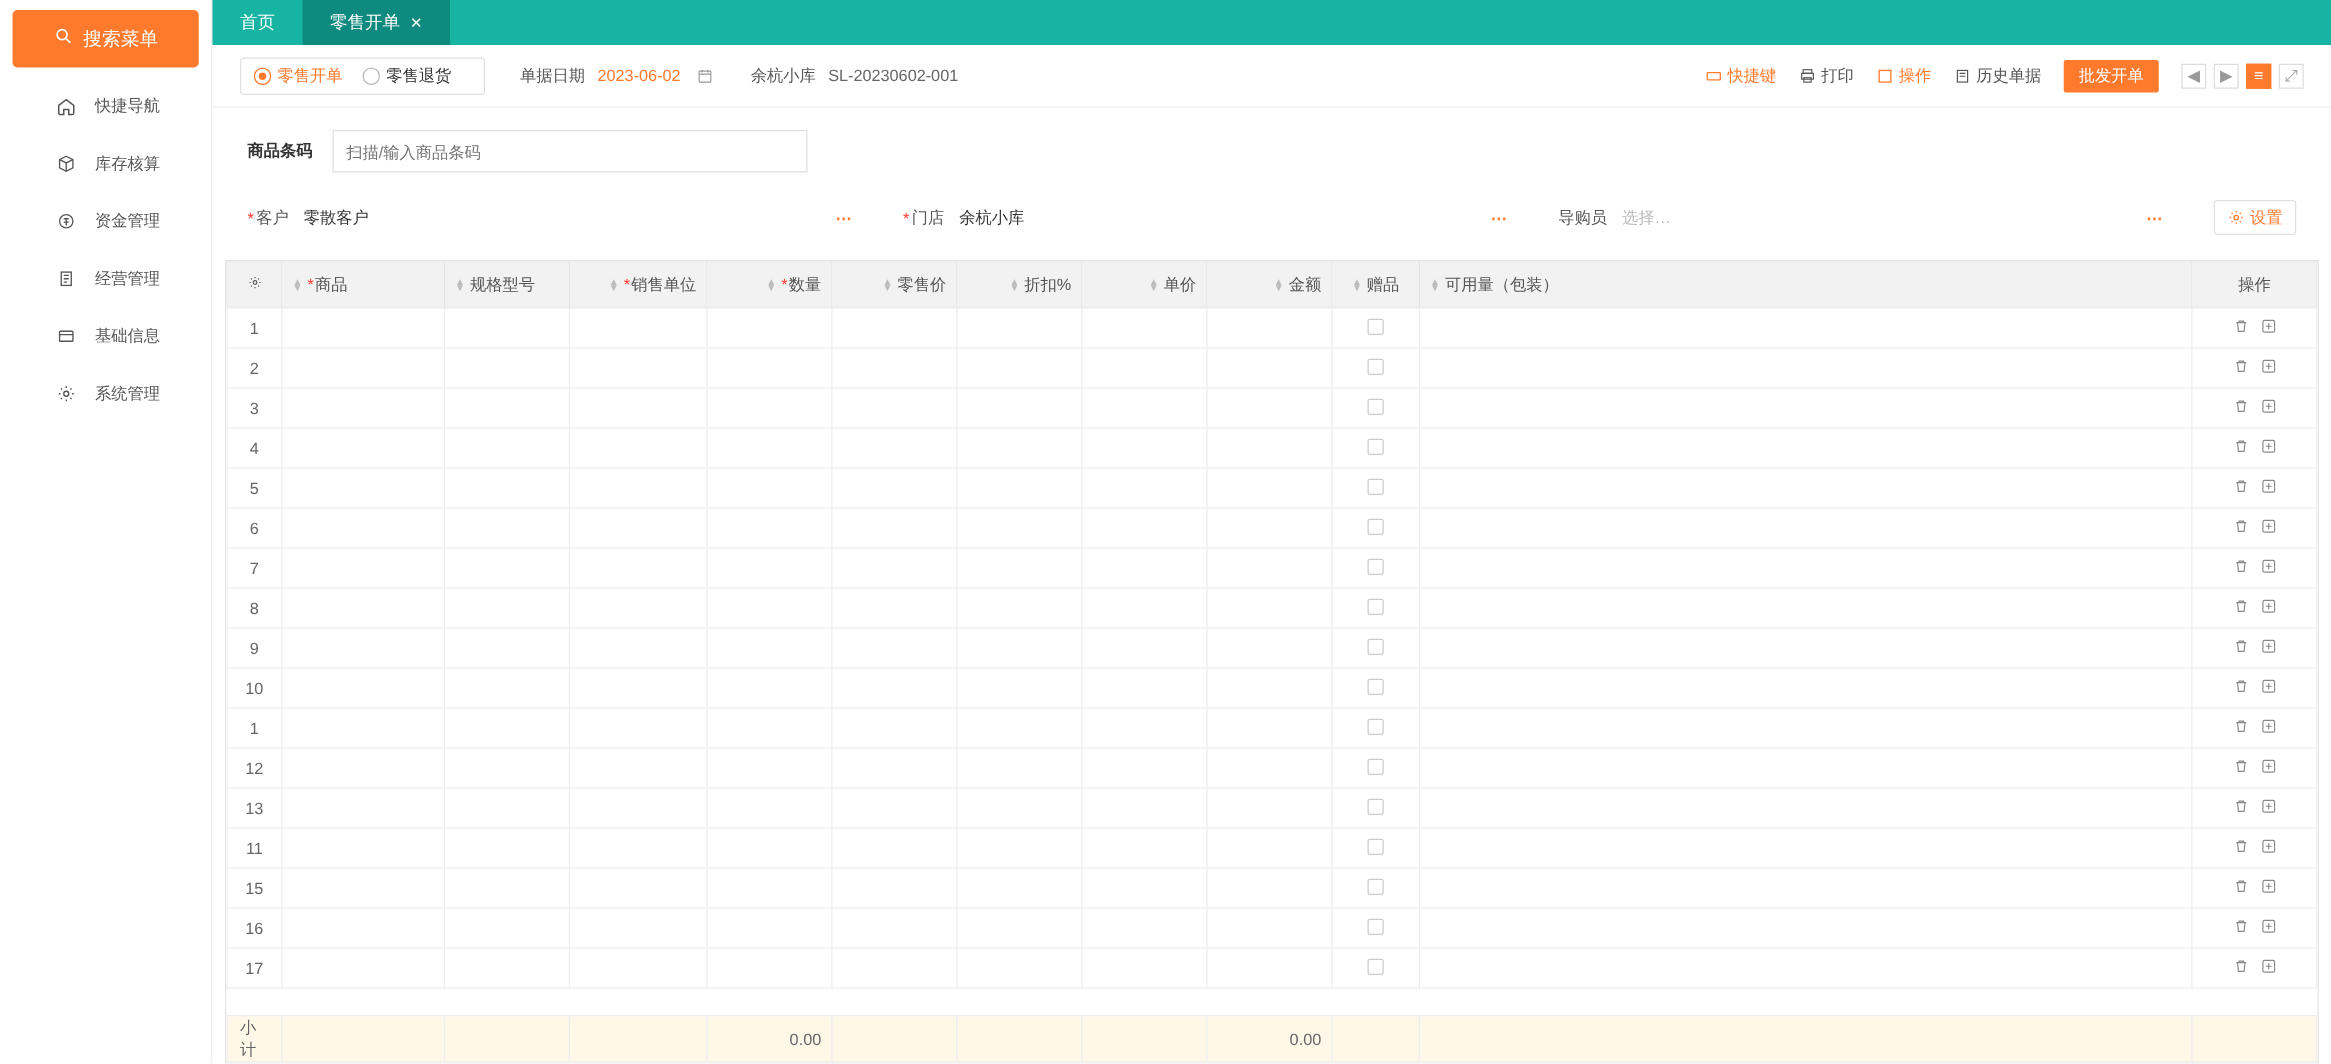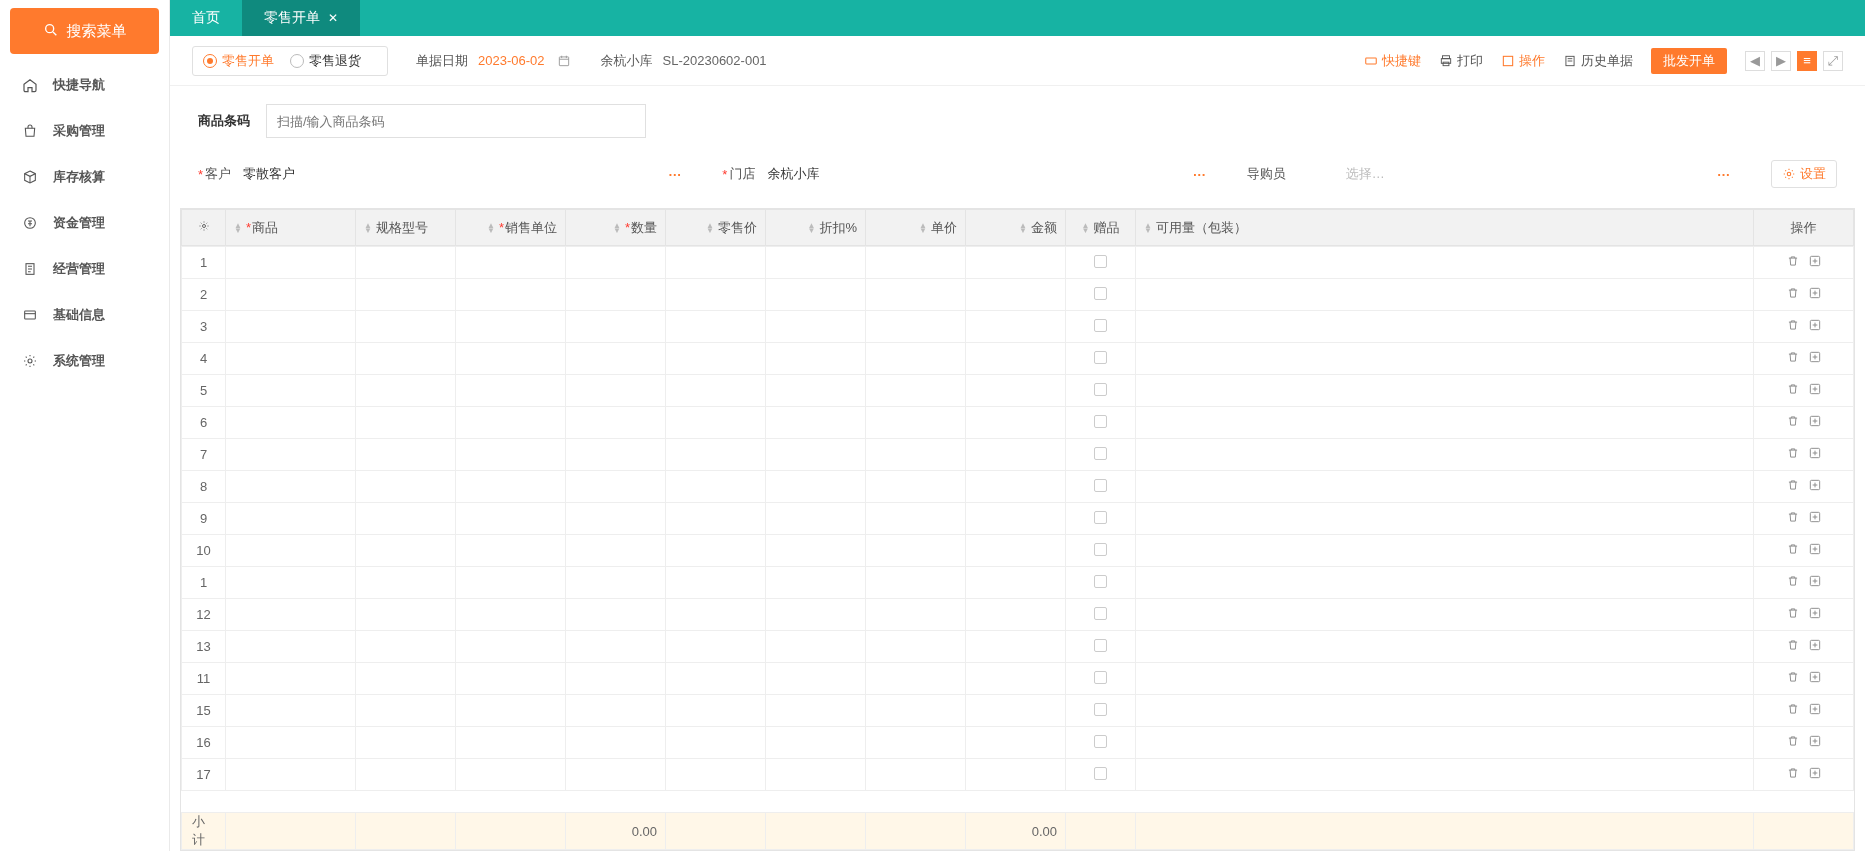--- a/index.html
+++ b/index.html
@@ -3,21 +3,21 @@
 <meta charset="utf-8">
 <style>
   * { box-sizing: border-box; margin: 0; padding: 0; }
   html, body { width: 1865px; height: 851px; font-family: "Microsoft YaHei", Arial, sans-serif; font-size: 13px; color: #333; background: #fff; overflow: hidden; }
   .layout { display: flex; width: 100%; height: 100%; }
 
   
   .sidebar { width: 170px; background: #fff; border-right: 1px solid #eaeaea; flex-shrink: 0; }
   .search-menu { height: 46px; margin: 8px 10px; background: #ff7a2d; color: #fff; display: flex; align-items: center; justify-content: center; border-radius: 4px; font-size: 15px; cursor: pointer; }
   .search-menu .icon { margin-right: 8px; }
-  .nav-item { height: 46px; display: flex; align-items: center; padding-left: 21px; cursor: pointer; color: #555; font-weight: bold; }
+  .nav-item { height: 46px; display: flex; align-items: center; padding-left: 44px; cursor: pointer; color: #555; }
   .nav-item .icon { width: 18px; margin-right: 14px; display: inline-flex; align-items: center; justify-content: center; }
   .nav-item.active { background: #ff7a2d; color: #fff; }
   .nav-item svg { width: 16px; height: 16px; }
 
   
   .main { flex: 1; display: flex; flex-direction: column; }
   .tabs-bar { height: 36px; background: #17b3a3; display: flex; align-items: stretch; color: #fff; }
   .tab { padding: 0 22px; display: flex; align-items: center; font-size: 14px; cursor: pointer; text-align: center; }
   .tab.active { background: #0f8a7e; }
   .tab .close { margin-left: 8px; font-size: 12px; }
@@ -52,21 +52,21 @@
 
   
   .cust-row { padding: 10px 28px 20px 28px; display:flex; }
   .req { color:#ff3b30; margin-right:2px; }
   .field-lbl { color:#555; margin-right: 12px; }
   .field-val { color:#333;text-align:right; }
   .dots { color:#ff7a2d; font-weight:700; letter-spacing:1px; margin-left:auto; cursor:pointer; }
   .grp-customer { flex:1; display:flex; align-items:center; padding-right:40px; }
   .grp-store    { flex:1; display:flex; align-items:center; padding-right:40px; }
   .grp-sales    { flex:1; display:flex; align-items:center; padding-right:40px; }
-  .placeholder { color:#bbb;margin-left:48px; }
+  .placeholder { color:#bbb; }
   .settings-btn { border:1px solid #e0e0e0; color:#ff7a2d; padding:4px 10px; border-radius:3px; display:flex; align-items:center; gap:4px; cursor:pointer; }
 
   
   .table-wrap { flex:1; margin: 0 10px; border:1px solid #e4e4e4; display:flex; flex-direction:column; overflow:hidden; }
   table.grid { border-collapse: collapse; width: 100%; table-layout: fixed; }
   table.grid th { background:#f2f2f2; height:36px; border:1px solid #e4e4e4; font-weight:500; color:#555; padding:0 8px; position:relative; }
   table.grid td { height:32px; border:1px solid #eee; padding:0 8px; text-align:center; color:#666; }
   .sort { display:inline-flex; flex-direction:column; line-height:5px; font-size:8px; color:#bbb; margin-right:4px; vertical-align:middle; }
   .req-star { color:#ff3b30; margin-right:1px; }
   .chk { width:13px; height:13px; border:1px solid #ccc; display:inline-block; border-radius:2px; }
@@ -103,29 +103,20 @@
       <span>搜索菜单</span>
     </div>
 
     <div class="nav-item">
       <span class="icon">
           <svg viewBox="0 0 24 24" fill="none" stroke="currentColor" stroke-width="1.8">
             <path d="M3 11l9-7 9 7v9a2 2 0 0 1-2 2h-4v-6h-6v6H5a2 2 0 0 1-2-2z"></path>
           </svg>
         </span>
       <span>快捷导航</span>
-    </div>
-    <div class="nav-item">
-      <span class="icon">
-          <svg viewBox="0 0 24 24" fill="none" stroke="currentColor" stroke-width="1.6">
-            <path d="M5 8h14l-1 12H6z"></path>
-            <path d="M9 8V6a3 3 0 0 1 6 0v2"></path>
-          </svg>
-        </span>
-      <span>采购管理</span>
     </div>
     <div class="nav-item">
       <span class="icon">
           <svg viewBox="0 0 24 24" fill="none" stroke="currentColor" stroke-width="1.6">
             <path d="M12 3l8 4v10l-8 4-8-4V7z"></path>
             <path d="M4 7l8 4 8-4"></path>
             <path d="M12 11v10"></path>
           </svg>
         </span>
       <span>库存核算</span>

